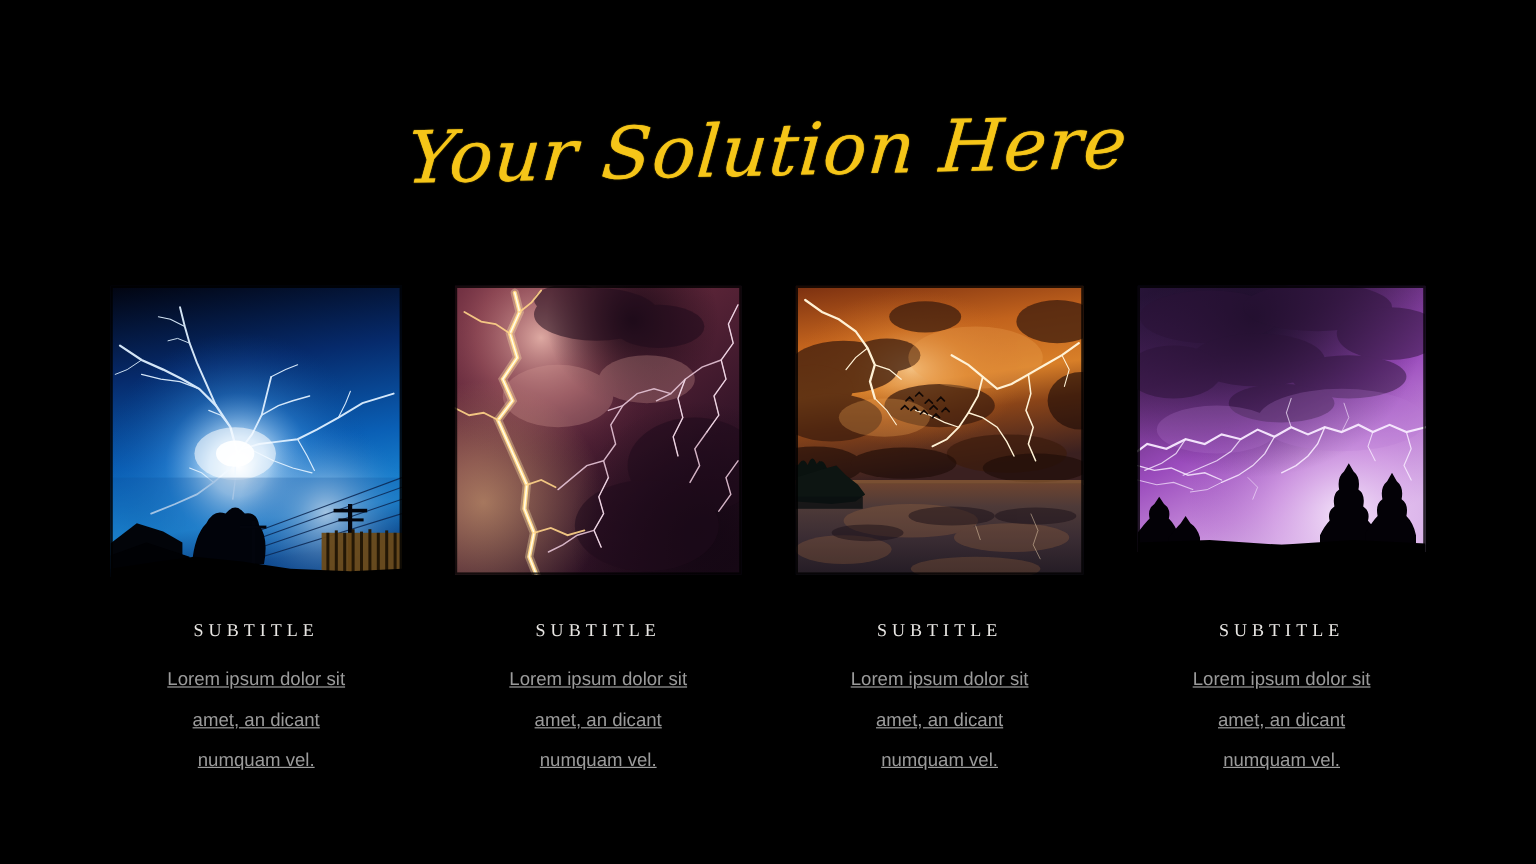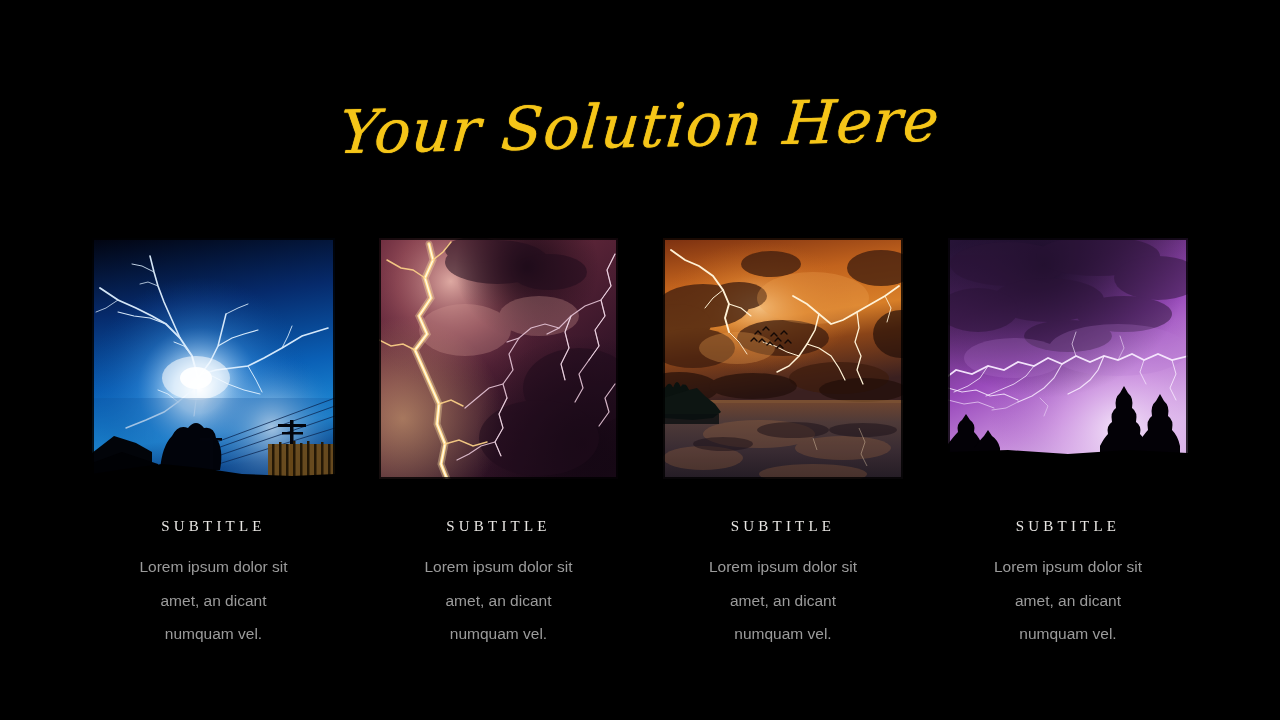--- a/index.html
+++ b/index.html
@@ -99,20 +99,21 @@
     line-height: 1;
   }
 
   .body-text {
     margin-top: 16px;
     font-size: 15.5px;
     line-height: 33.5px;
     color: #9b9b9b;
     font-family: "Liberation Sans", sans-serif;
     font-weight: 400;
+    text-decoration: underline;
   }
   .body-text div { white-space: nowrap; }
 </style>
 </head>
 <body>
 
 <div class="slide">
 
   <div class="title-wrap">
     <span class="slide-title">Your Solution Here</span>

